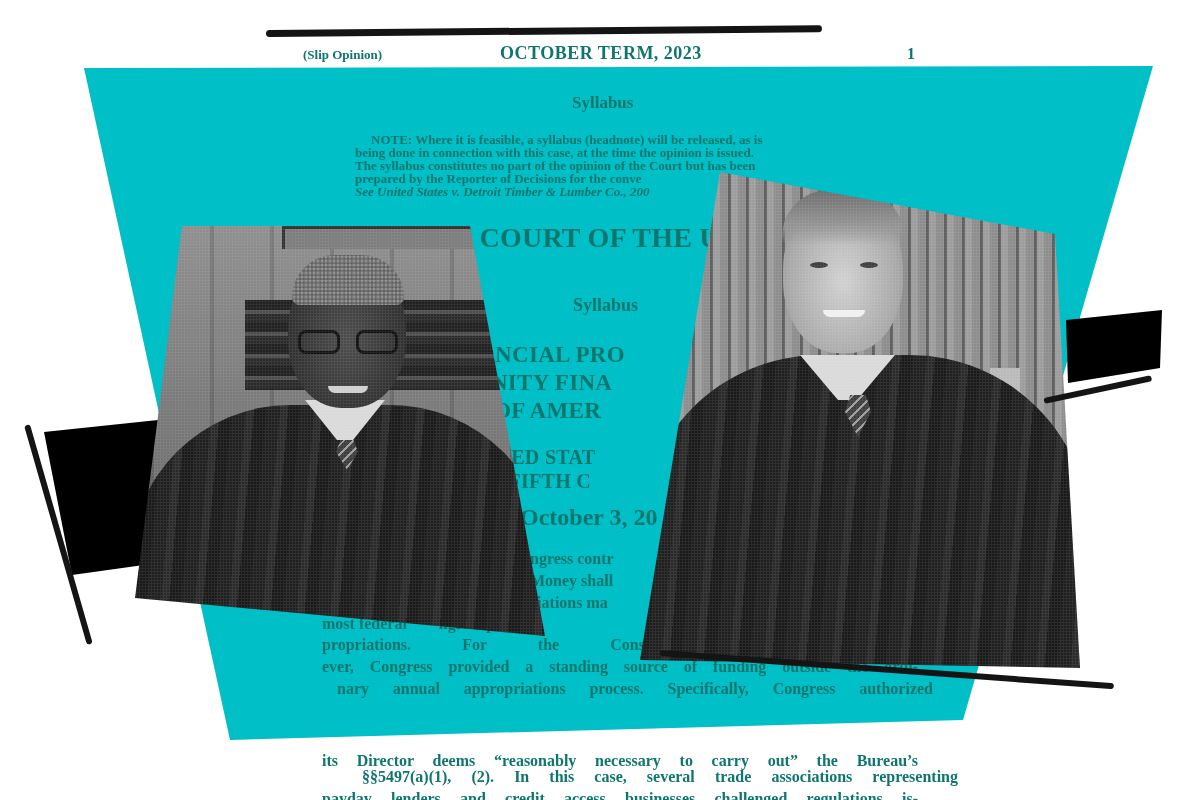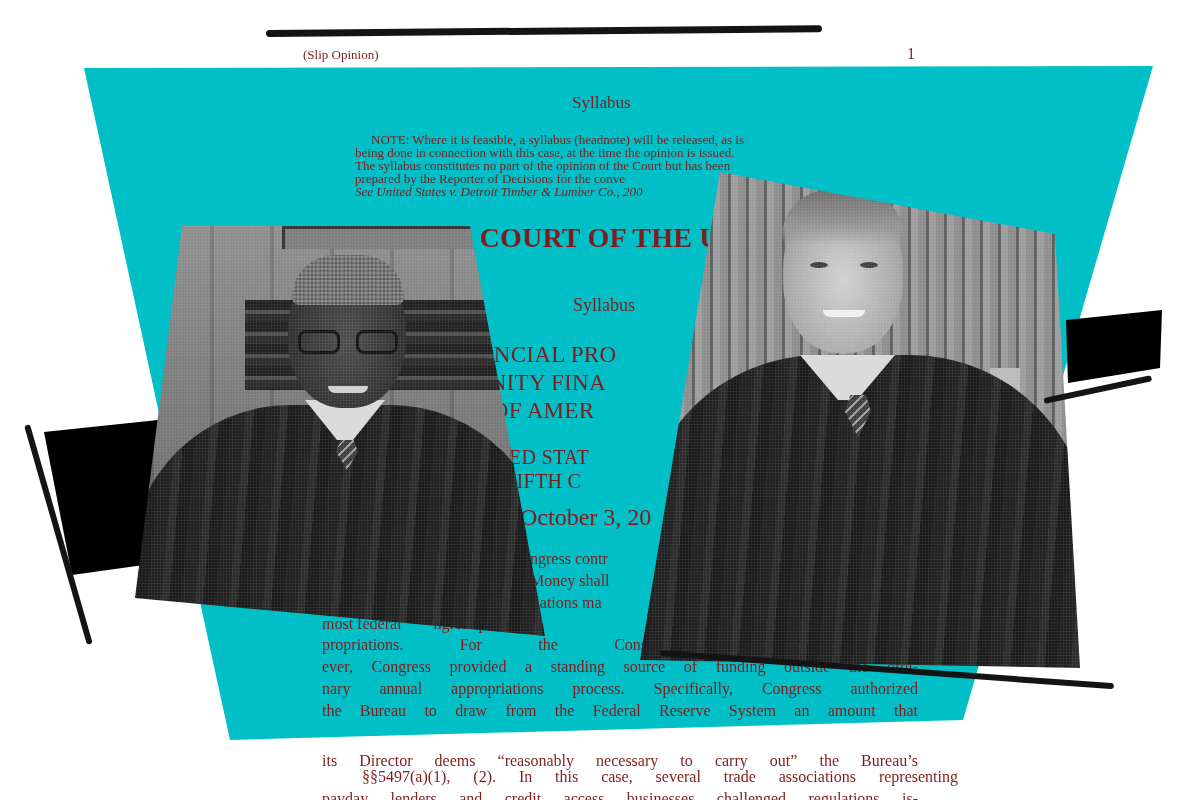--- a/index.html
+++ b/index.html
@@ -6,21 +6,21 @@
   body {
     width: 1200px; height: 800px; overflow: hidden; position: relative;
     background: #ffffff;
     font-family: "Liberation Serif", "DejaVu Serif", serif;
     color: #111;
   }
   .teal-shape { position: absolute; left: 0; top: 0; width: 1200px; height: 800px; }
 
   
   .doc { position: absolute; left: 0; top: 0; width: 1200px; height: 800px; }
-  .doc .t { position: absolute; white-space: nowrap; color: #7f1d1d; }
+  .doc .t { position: absolute; white-space: nowrap; color: #0f766e; font-weight: bold; }
   .hdr-left { left: 303px; top: 47px; font-size: 13px; }
   .hdr-center { left: 500px; top: 43px; font-size: 18px; letter-spacing: 0.5px; }
   .hdr-right { left: 907px; top: 45px; font-size: 16px; }
   .syl1 { left: 572px; top: 93px; font-size: 17px; }
   .note { left: 355px; font-size: 13px; line-height: 13px; }
   .note.l1 { top: 133px; left: 371px; }
   .note.l2 { top: 146px; }
   .note.l3 { top: 159px; }
   .note.l4 { top: 172px; }
   .note.l5 { top: 185px; }
@@ -33,21 +33,21 @@
   .cap.c4 { left: 460px; top: 446px; font-size: 20px; }
   .cap.c5 { left: 460px; top: 470px; font-size: 20px; }
   .dated { left: 520px; top: 504px; font-size: 24px; }
   .body-line { left: 322px; font-size: 16px; line-height: 22px; width: 596px; white-space: nowrap; }
   .bl0 { top: 548px; left: 530px; }
   .bl1 { top: 570px; left: 530px; }
   .bl2 { top: 592px; left: 530px; }
   .bl3 { top: 613px; }
   .bl4 { top: 634px; }
   .bl5 { top: 656px; }
-  .bl6 { top: 678px; }
+  .bl6 { top: 678px; margin-left: 15px; }
   .bl7 { top: 700px; }
   .bl8 { top: 750px; }
   .bl9 { top: 744px; }
   .bl10 { top: 766px; margin-left: 40px; }
   .bl11 { top: 788px; }
   .justify { text-align: justify; text-align-last: justify; display: block; }
 
   
   .photo { position: absolute; overflow: hidden; }
   .photo-left {
@@ -123,20 +123,21 @@
 
 <svg class="teal-shape" width="1200" height="800" viewBox="0 0 1200 800">
   <polygon points="84,68 1153,66 963,720 230,740" fill="#00bfc6"></polygon>
 </svg>
 
 <div class="black-block-left"></div>
 <div class="black-block-right"></div>
 
 <div class="doc">
   <span class="t hdr-left">(Slip Opinion)</span>
+  <span class="t hdr-center">OCTOBER TERM, 2023</span>
   <span class="t hdr-right">1</span>
 
   <span class="t syl1">Syllabus</span>
 
   <span class="t note l1">NOTE: Where it is feasible, a syllabus (headnote) will be released, as is</span>
   <span class="t note l2">being done in connection with this case, at the time the opinion is issued.</span>
   <span class="t note l3">The syllabus constitutes no part of the opinion of the Court but has been</span>
   <span class="t note l4">prepared by the Reporter of Decisions for the conve</span>
   <span class="t note l5" style="font-style: italic;">See United States v. Detroit Timber &amp; Lumber Co., 200</span>
 
@@ -153,21 +154,20 @@
   <span class="t dated">October 3, 20</span>
 
   <span class="t body-line bl0" style="width:auto">ngress contr</span>
   <span class="t body-line bl1" style="width:auto">Money shall</span>
   <span class="t body-line bl2" style="width:auto">riations ma</span>
   <span class="t body-line bl3" style="width:auto; white-space: pre;">most federal        ngress prov</span>
 
   <span class="t body-line justify bl4">propriations.  For the Consumer Financial Protection</span>
   <span class="t body-line justify bl5">ever, Congress provided a standing source of funding outside the ordi-</span>
   <span class="t body-line justify bl6">nary annual appropriations process.  Specifically, Congress authorized</span>
-  <span class="t body-line justify bl7">the Bureau to draw from the Federal Reserve System an amount that</span>
   <span class="t body-line justify bl8">its Director deems “reasonably necessary to carry out” the Bureau’s</span>
   <span class="t body-line justify bl10">§§5497(a)(1), (2).  In this case, several trade associations representing</span>
   <span class="t body-line justify bl11">payday lenders and credit access businesses challenged regulations is-</span>
 </div>
 
 <div class="photo photo-left">
   <div class="bg-wall-l"></div>
   <div class="frame-top"></div>
   <div class="mantel"></div>
   <div class="robe robe-l"></div>

